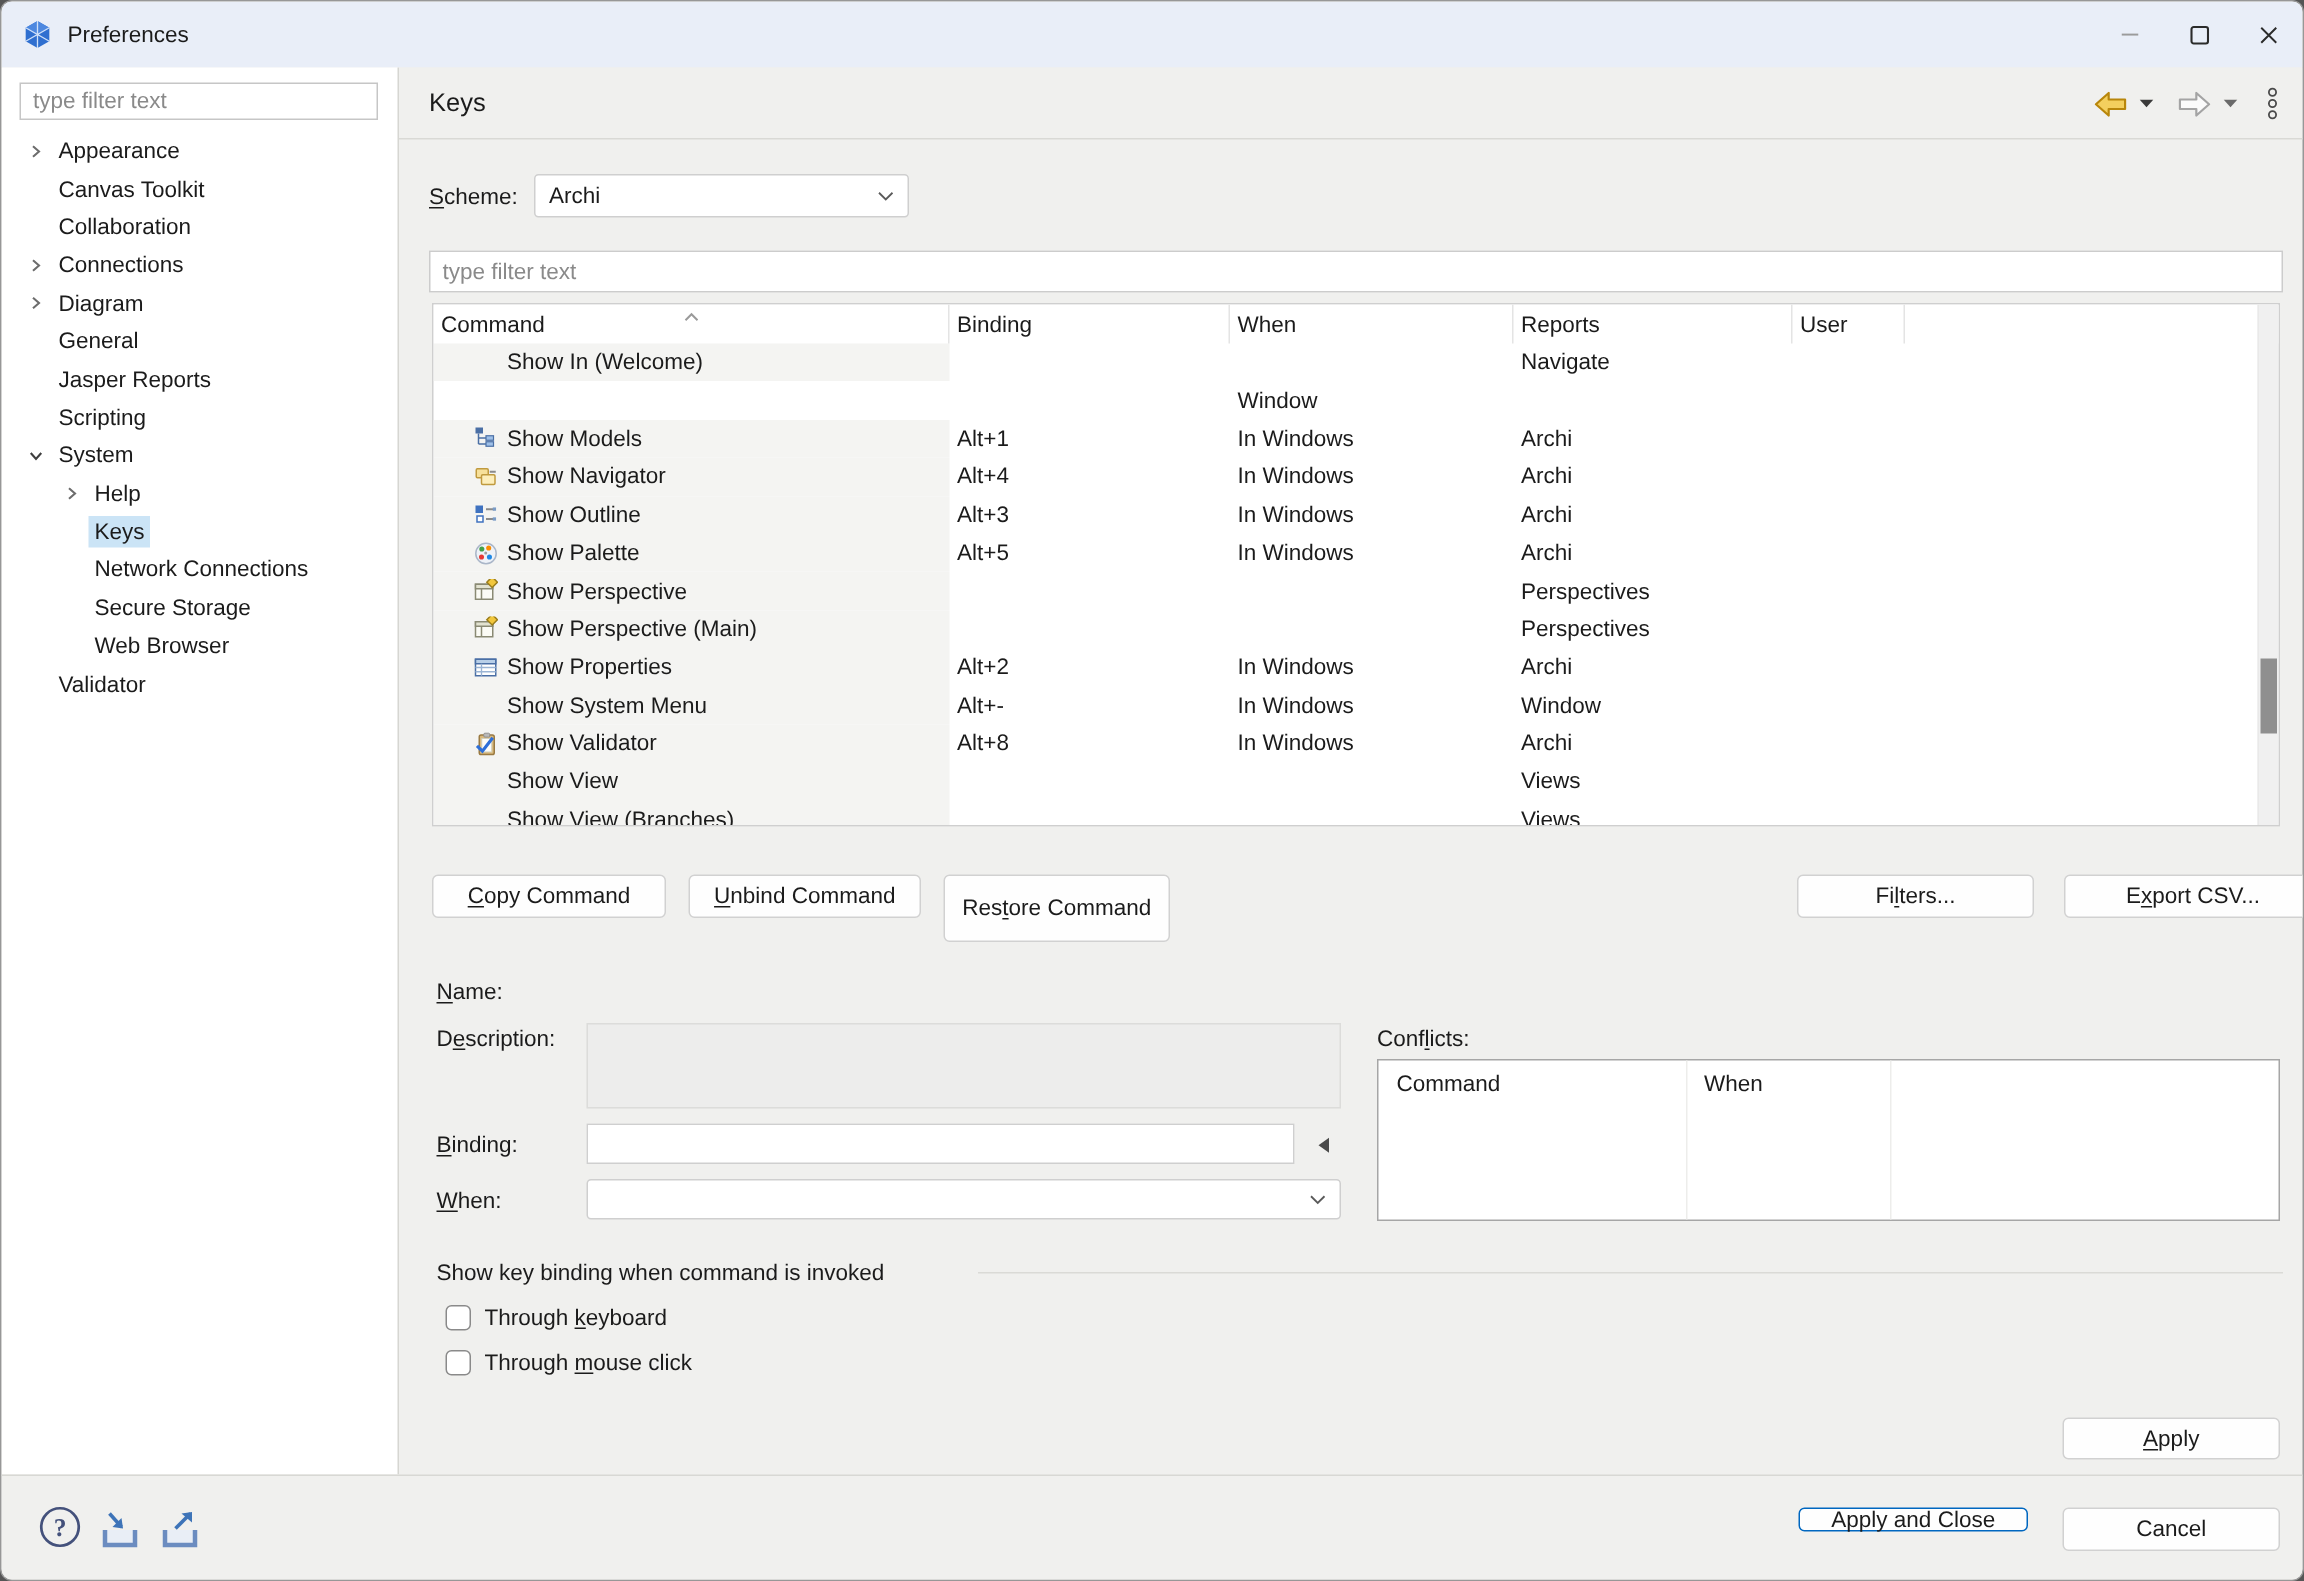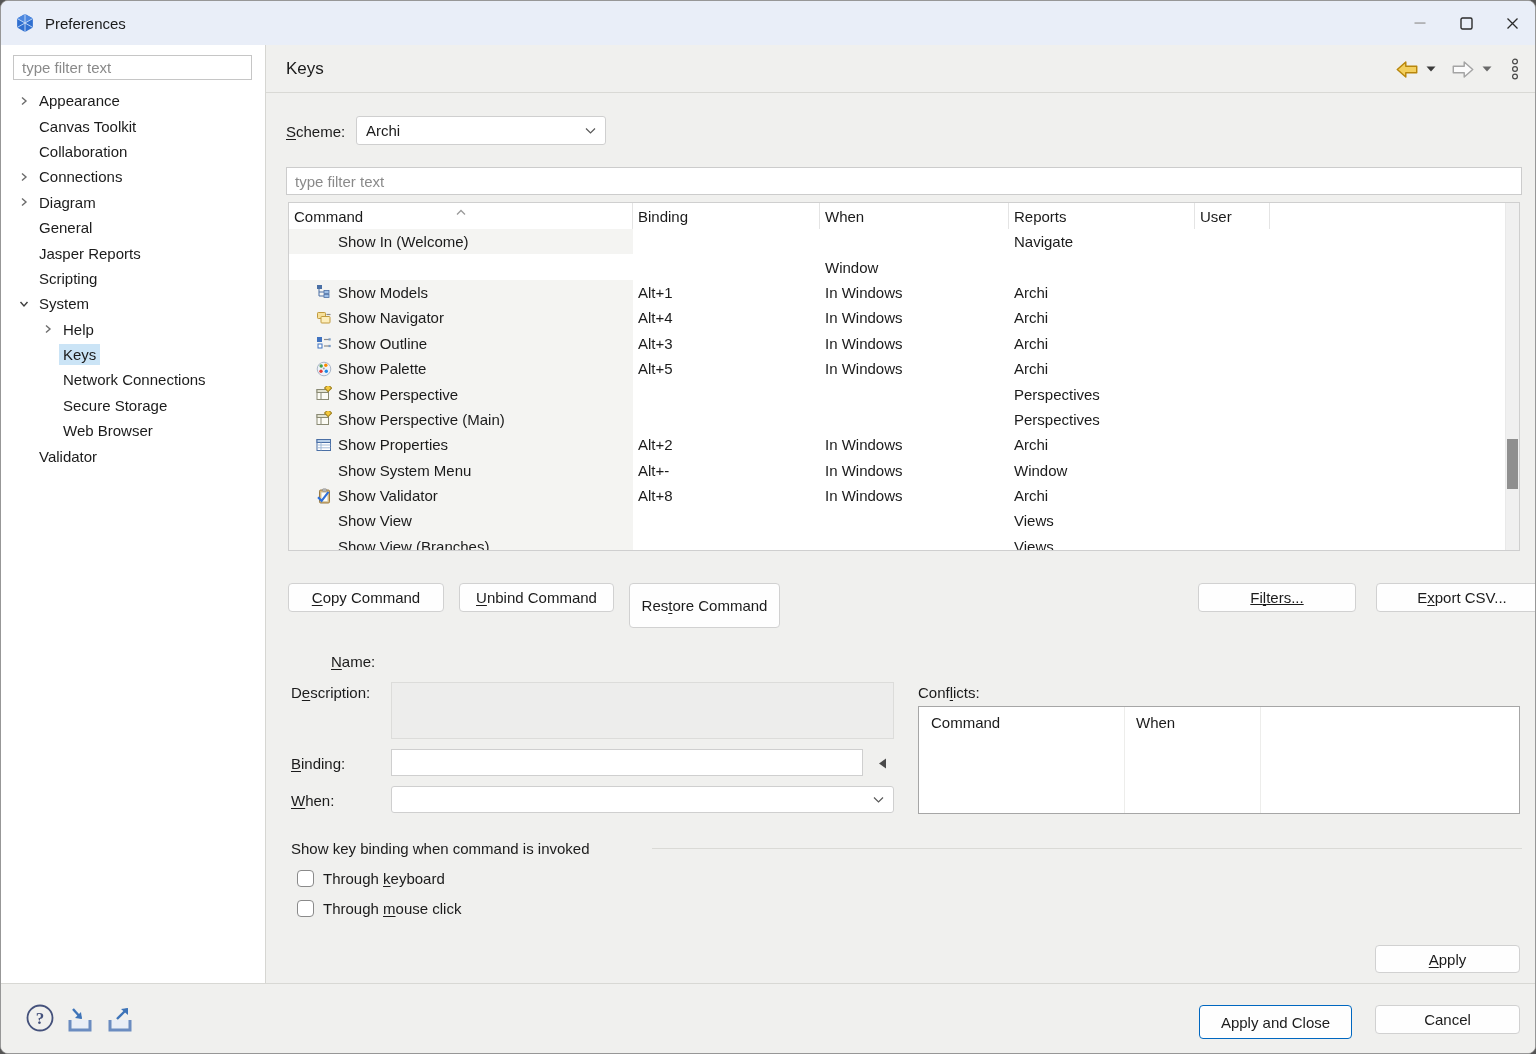--- a/index.html
+++ b/index.html
@@ -456,24 +456,24 @@
         </div>
       </div>
     <div class="vscroll">
       <div class="vthumb"></div>
     </div>
   </div>
 
   <button class="btn" style="left:287px;top:582px;width:156px;height:29px;"><u>C</u>opy Command</button>
   <button class="btn" style="left:458px;top:582px;width:155px;height:29px;"><u>U</u>nbind Command</button>
   <button class="btn" style="left:628px;top:582px;width:151px;height:45px;">Res<u>t</u>ore Command</button>
-  <button class="btn" style="left:1197px;top:582px;width:158px;height:29px;text-decoration:underline;">Fi<u>l</u>ters...</button>
+  <button class="btn" style="left:1197px;top:582px;width:158px;height:29px;">Fi<u>l</u>ters...</button>
   <button class="btn" style="left:1375px;top:582px;width:172px;height:29px;">E<u>x</u>port CSV...</button>
 
-  <div class="lbl" style="left:290px;top:651px;margin-left:40px;"><u>N</u>ame:</div>
+  <div class="lbl" style="left:290px;top:651px;"><u>N</u>ame:</div>
   <div class="lbl" style="left:290px;top:682px;">D<u>e</u>scription:</div>
   <div class="desc-box"></div>
 
   <div class="lbl" style="left:290px;top:753px;"><u>B</u>inding:</div>
   <input class="text-input" style="left: 390px; top: 748px; width: 472px; height: 27px;" type="text" value="">
   <span class="binding-arrow">
     <svg width="9" height="11" viewBox="0 0 9 11">
         <path d="M8 0.5 L1 5.5 L8 10.5 Z" fill="#4a4a4a"></path>
       </svg>
   </span>
@@ -524,17 +524,17 @@
         <path d="M19 14 L12 13 L18 7 Z" fill="#3e74b8"></path>
       </svg>
     </span>
     <span class="foot-icon" style="left:102px;top:21px;">
       <svg width="34" height="30" viewBox="0 0 34 30">
         <path d="M7 15 V25 H27 V15" fill="#e9eef6" stroke="#6b8cc0" stroke-width="3"></path>
         <path d="M14 14 L24 4" stroke="#3e74b8" stroke-width="2.4"></path>
         <path d="M25 3 L25 10 L18 4 Z" fill="#3e74b8"></path>
       </svg>
     </span>
-    <button class="btn btn-primary" style="left:1198px;top:21px;width:153px;height:34px;">Apply and Close</button>
+    <button class="btn btn-primary" style="left:1198px;top:21px;width:153px;height:16px;">Apply and Close</button>
     <button class="btn" style="left:1374px;top:21px;width:145px;height:29px;">Cancel</button>
   </div>
 
 </div>
 
 </body></html>

